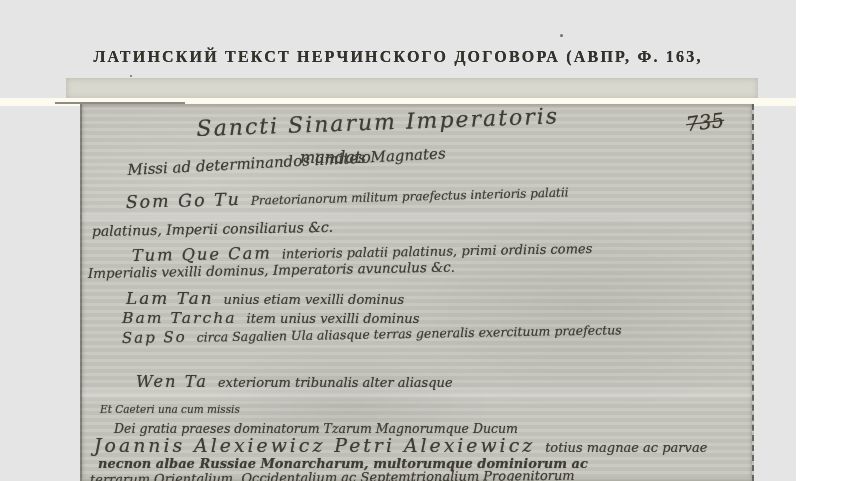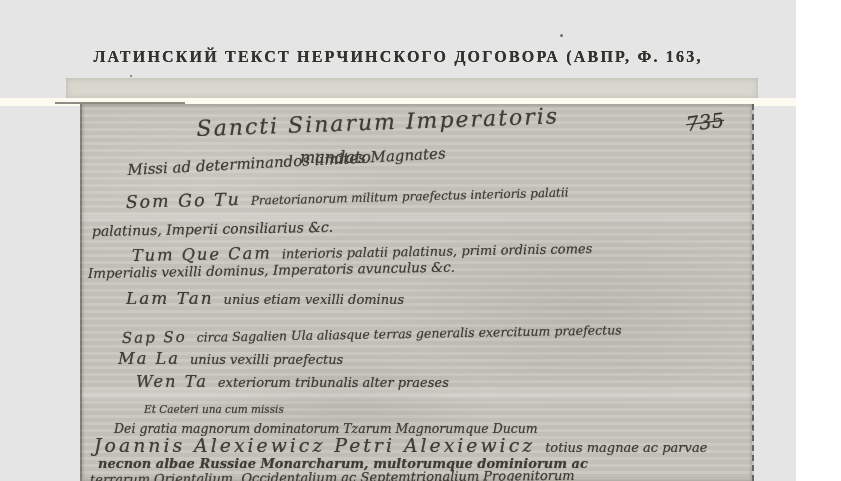--- a/index.html
+++ b/index.html
@@ -117,36 +117,36 @@
     </div>
 
     <div class="hw" style="left:6px;top:161px;font-size:13.5px;transform:rotate(-1deg);">
       <span>Imperialis vexilli dominus, Imperatoris avunculus &amp;c.</span>
     </div>
 
     <div class="hw" style="left:44px;top:184px;font-size:13px;">
       <span class="big" style="font-size:1.3em;">Lam Tan</span><span>unius etiam vexilli dominus</span>
     </div>
 
+    <div class="hw" style="left:40px;top:205px;font-size:13px;">
+      <span class="big" style="font-size:1.2em;">Bam Tarcha</span><span>item unius vexilli dominus</span>
+    </div>
 
     <div class="hw" style="left:40px;top:225px;font-size:12.5px;transform:rotate(-1deg);">
       <span class="big" style="font-size:1.2em;">Sap So</span><span>circa Sagalien Ula aliasque terras generalis exercituum praefectus</span>
     </div>
 
-    <div class="hw" style="left:36px;top:245px;font-size:13px;">
-      <span class="big" style="font-size:1.25em;">Ma La</span><span>unius vexilli praefectus</span>
+
+    <div class="hw" style="left:54px;top:268px;font-size:13px;">
+      <span class="big" style="font-size:1.25em;text-align:right;">Wen Ta</span><span>exteriorum tribunalis alter aliasque</span>
     </div>
 
-    <div class="hw" style="left:54px;top:268px;font-size:13px;">
-      <span class="big" style="font-size:1.25em;text-align:right;">Wen Ta</span><span>exteriorum tribunalis alter praeses</span>
-    </div>
+    <div class="hw" style="left:18px;top:299px;font-size:10.5px;">Et Caeteri una cum missis</div>
 
-    <div class="hw" style="left:18px;top:299px;font-size:10.5px;margin-left:44px;">Et Caeteri una cum missis</div>
-
-    <div class="hw" style="left:32px;top:317px;font-size:12.5px;">Dei gratia magnorum dominatorum Tzarum Magnorumque Ducum</div>
+    <div class="hw" style="left:32px;top:317px;font-size:12.5px;">Dei gratia praeses dominatorum Tzarum Magnorumque Ducum</div>
 
     <div class="hw" style="left:12px;top:331px;font-size:13px;font-style:italic;">
       <span class="big" style="font-size:1.45em;letter-spacing:3px;">Joannis Alexiewicz Petri Alexiewicz</span><span>totius magnae ac parvae</span>
     </div>
 
     <div class="hw" style="left:16px;top:352px;font-size:13px;font-weight:bold;">necnon albae Russiae Monarcharum, multorumque dominiorum ac</div>
 
     <div class="hw" style="left:8px;top:368px;font-size:13px;transform:rotate(-.5deg);">terrarum Orientalium, Occidentalium ac Septemtrionalium Progenitorum</div>
 
   </div>

